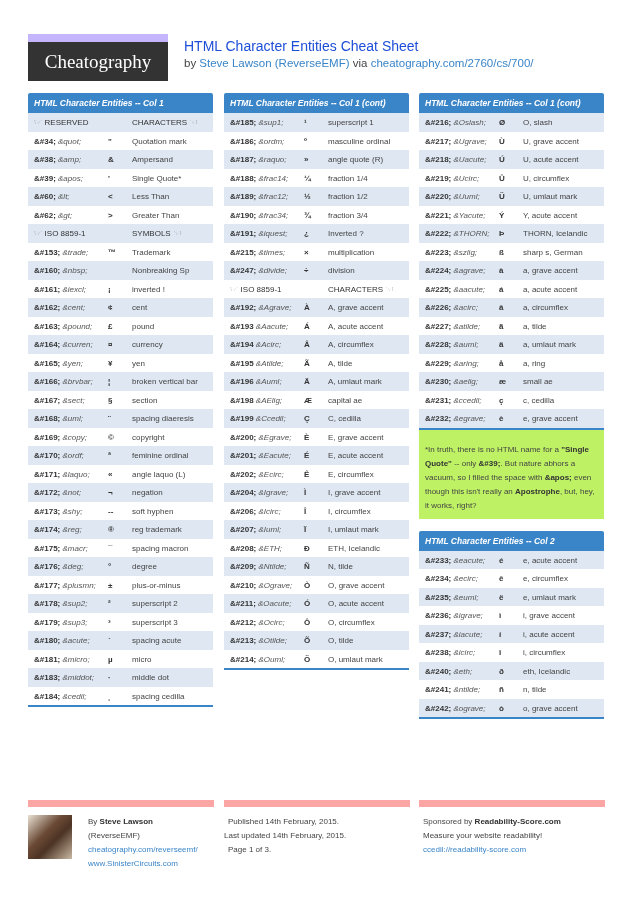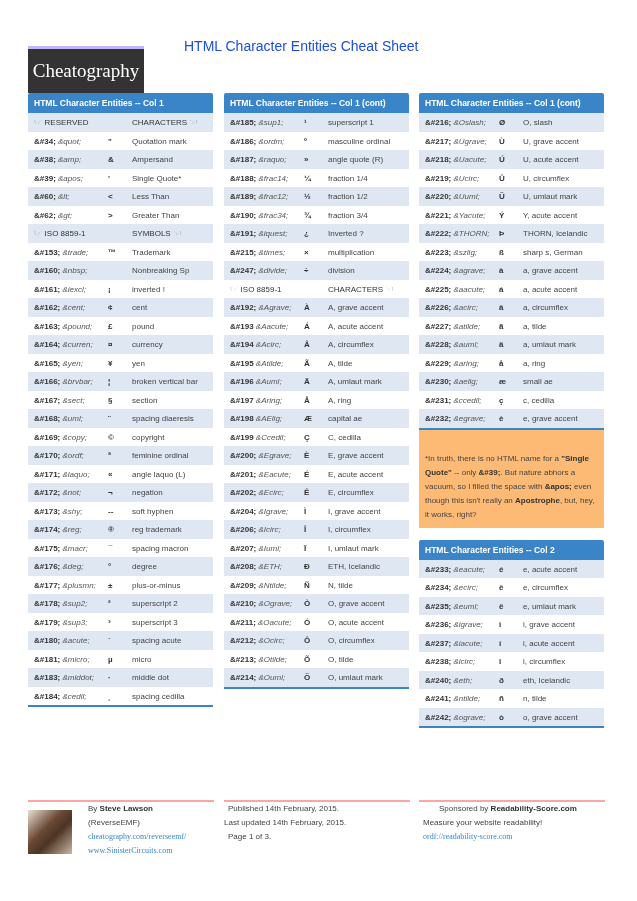--- a/index.html
+++ b/index.html
@@ -1,65 +1,71 @@
 <!DOCTYPE html>
 <html><head>
   <meta charset="utf-8">
   <style>
     * { box-sizing: border-box; margin: 0; padding: 0; }
     html, body { width: 637px; height: 901px; background: #ffffff; overflow: hidden; }
     body { font-family: "Liberation Sans", sans-serif; color: #333; position: relative; }
 
     .header { position: absolute; left: 28px; top: 30px; width: 590px; height: 48px; }
-    .logo { position: absolute; left: 0; top: 16px; width: 116px; height: 47px; background: #333333; border-top: 3px solid #c4b5fd; color: #fff; font-family: "Liberation Serif", "DejaVu Serif", serif; font-size: 19px; display: flex; align-items: center; justify-content: center; }
+    .logo { position: absolute; left: 0; top: 4px; width: 140px; height: 47px; background: #333333; border-top: 8px solid #c4b5fd; color: #fff; font-family: "Liberation Serif", "DejaVu Serif", serif; font-size: 19px; display: flex; align-items: center; justify-content: center; }
     .title-block { position: absolute; left: 156px; top: 8px; }
     .title { color: #1d4ed8; font-size: 14px; line-height: 17px; }
     .byline { font-size: 11.5px; color: #444; line-height: 16px; }
     .byline a { color: #3a85c8; text-decoration: none; }
 
     .col { position: absolute; top: 93px; width: 185px; }
     .col1 { left: 28px; }
     .col2 { left: 224px; }
     .col3 { left: 419px; }
 
     .block { border-bottom: 2px solid #3a85c8; margin-bottom: 10px; }
-    .block-header { background: #3a85c8; color: #fff; font-weight: bold; font-size: 8.5px; height: 20px; line-height: 20px; padding-left: 6px; border-radius: 2px 2px 0 0; white-space: nowrap; overflow: hidden; }
+    .block-header { background: #3a85c8; color: #fff; font-weight: bold; font-size: 8.5px; height: 20px; line-height: 20px; padding-left: 6px; border-radius: 2px 2px 0 0; white-space: nowrap; overflow: hidden; font-style: italic; }
 
     table { width: 100%; border-collapse: collapse; font-size: 8px; }
     td { vertical-align: top; padding: 4px 4px 3px 6px; line-height: 11.5px; color: #444; }
     tr:nth-child(odd) td { background: #dee7f2; }
     tr:nth-child(even) td { background: #ffffff; }
     td.code { width: 76px; }
     td.code b { color: #333; }
     td.code i { color: #555; }
     td.ch { width: 22px; font-weight: bold; color: #333; text-align: left; padding-left: 4px; }
     td.desc { }
     tr.section td { font-weight: normal; color: #333; }
     .hand { font-size: 9px; }
 
-    .note { background: #fdba74; font-size: 8px; line-height: 14px; color: #444; padding: 22px 6px 6px 6px; margin-top: -10px; margin-bottom: 12px; }
+    .note { background: #bef264; font-size: 8px; line-height: 14px; color: #444; padding: 13px 6px 6px 6px; margin-top: -10px; margin-bottom: 12px; }
     .note b { color: #333; }
 
     .footer { position: absolute; top: 800px; left: 28px; width: 577px; }
-    .fcol { position: absolute; top: 0; border-top: 2px solid #fca5a5; padding-top: 0; font-size: 8px; line-height: 14px; color: #444; }
+    .fcol { position: absolute; top: 0; border-top: 7px solid #fca5a5; padding-top: 8px; font-size: 8px; line-height: 14px; color: #444; }
     .fcol1 { left: 0; width: 186px; }
     .fcol2 { left: 196px; width: 186px; }
     .fcol3 { left: 391px; width: 186px; }
     .avatar { position: absolute; left: 0; top: 8px; width: 44px; height: 44px; background: linear-gradient(135deg, #e9e1d3 0%, #6b4a36 40%, #4c3323 60%, #c9b9a3 100%); }
     .fcol1 .text { margin-left: 60px; }
-    .flink { color: #3a85c8; font-family: Liberation Serif, serif; }
+    .flink { color: #3a85c8; }
     .fcol b { color: #333; }
   </style>
 </head>
 <body>
 
 <div class="header">
   <div class="logo">Cheatography</div>
   <div class="title-block">
     <div class="title">HTML Character Entities Cheat Sheet</div>
+    <div class="byline">
+      <span>by</span>
+      <a>Steve Lawson (ReverseEMF)</a>
+      <span>via</span>
+      <a>cheatography.com/2760/cs/700/</a>
+    </div>
   </div>
 </div>
 
 <div class="col col1">
   <div class="block">
     <div class="block-header">HTML Character Entities -- Col 1</div>
     <table>
       <tbody id="col1-body">
           <tr class="section">
             <td colspan="2"><span class="hand">☞ </span><span>RESERVED</span></td>
@@ -295,25 +301,20 @@
           </tr>
           <tr>
             <td class="code"><b>&amp;#195</b> <i>&amp;Atilde;</i></td>
             <td class="ch">Ã</td>
             <td class="desc">A, tilde</td>
           </tr>
           <tr>
             <td class="code"><b>&amp;#196</b> <i>&amp;Auml;</i></td>
             <td class="ch">Ä</td>
             <td class="desc">A, umlaut mark</td>
-          </tr>
-          <tr>
-            <td class="code"><b>&amp;#197</b> <i>&amp;Aring;</i></td>
-            <td class="ch">Å</td>
-            <td class="desc">A, ring</td>
           </tr>
           <tr>
             <td class="code"><b>&amp;#198</b> <i>&amp;AElig;</i></td>
             <td class="ch">Æ</td>
             <td class="desc">capital ae</td>
           </tr>
           <tr>
             <td class="code"><b>&amp;#199</b> <i>&amp;Ccedil;</i></td>
             <td class="ch">Ç</td>
             <td class="desc">C, cedilla</td>
@@ -547,17 +548,17 @@
       <div class="flink">cheatography.com/reverseemf/</div>
       <div class="flink">www.SinisterCircuits.com</div>
     </div>
   </div>
   <div class="fcol fcol2">
     <div style="margin-left:4px">Published 14th February, 2015.</div>
     <div style="">Last updated 14th February, 2015.</div>
     <div style="margin-left:4px">Page 1 of 3.</div>
   </div>
   <div class="fcol fcol3">
-    <div style="margin-left:20px"><span>Sponsored by</span> <b>Readability-Score.com</b></div>
+    <div style="margin-left:4px"><span>Sponsored by</span> <b>Readability-Score.com</b></div>
     <div style="margin-left:4px">Measure your website readability!</div>
-    <div style="margin-left:4px" class="flink">ordf://readability-score.com</div>
+    <div style="margin-left:4px" class="flink">ccedil://readability-score.com</div>
   </div>
 </div>
 
 </body></html>

